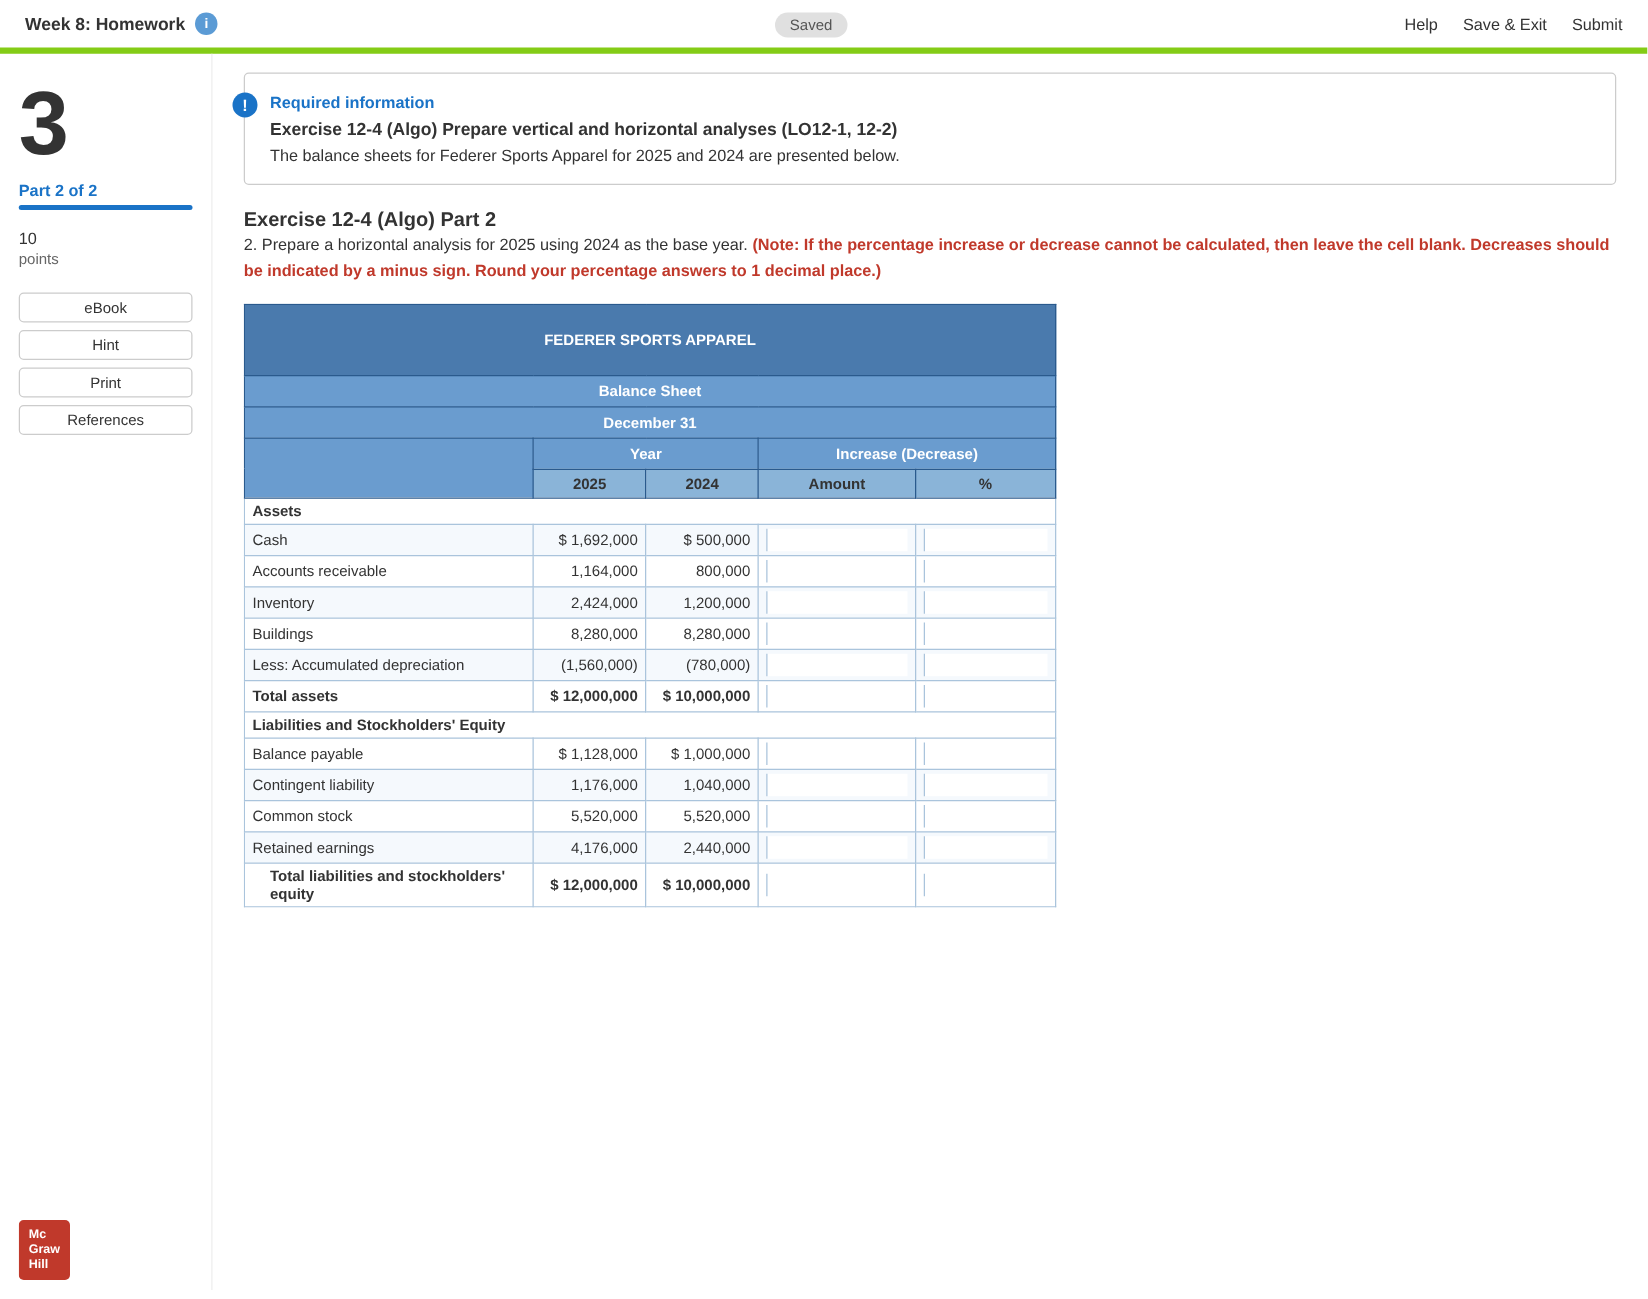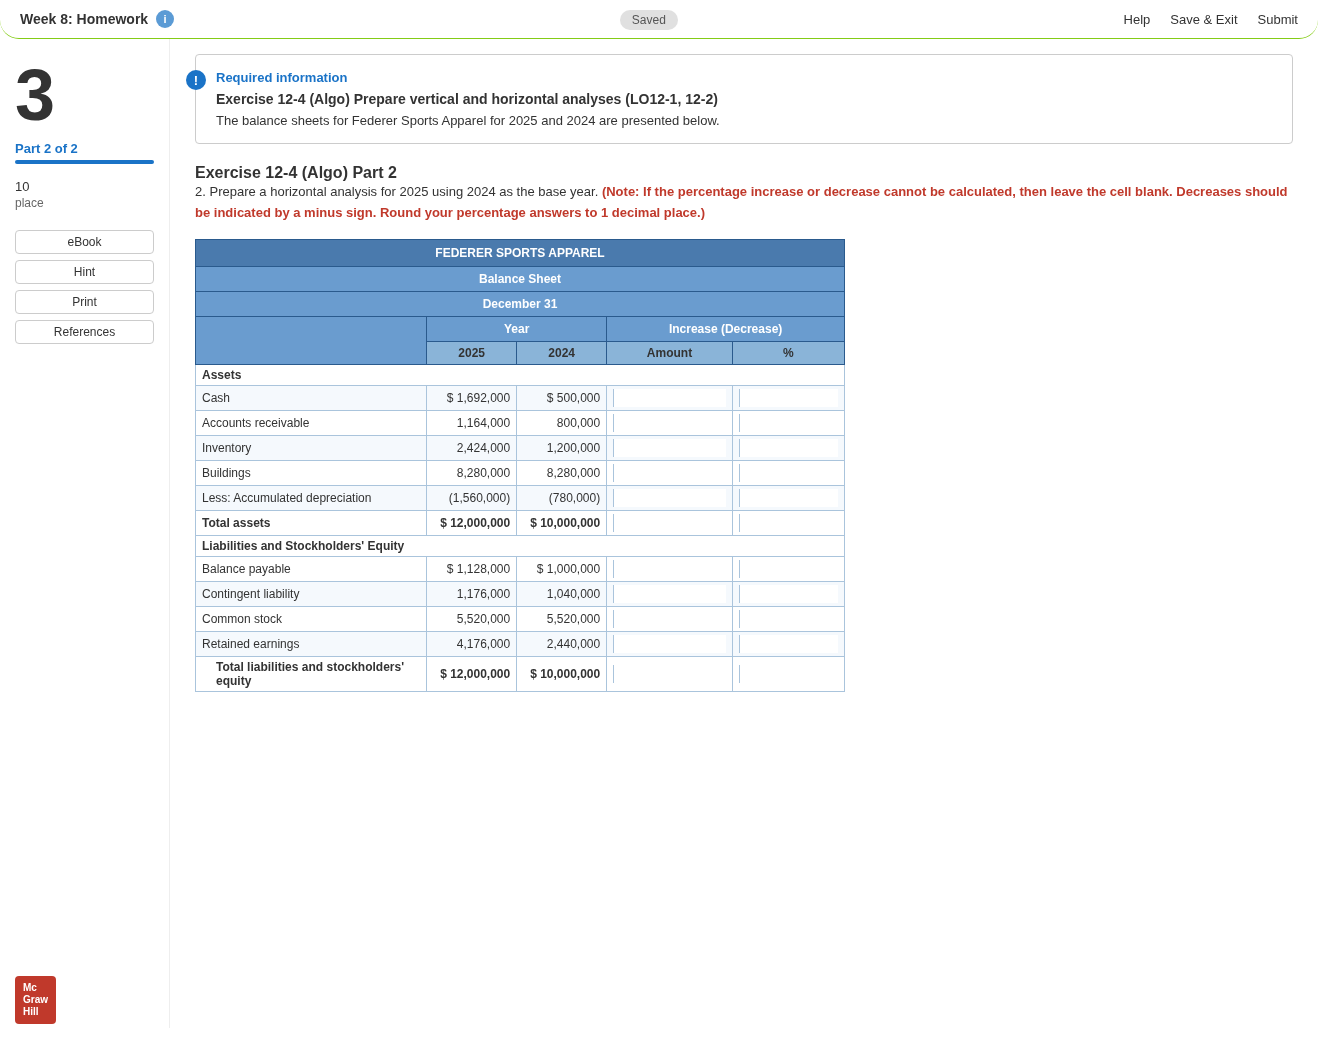--- a/index.html
+++ b/index.html
@@ -4,23 +4,22 @@
   <style>
     * { box-sizing: border-box; margin: 0; padding: 0; }
     body { font-family: Arial, sans-serif; font-size: 13px; background: #fff; color: #333; }
 
     
     .header {
       display: flex;
       align-items: center;
       justify-content: space-between;
       padding: 10px 20px;
-      border-bottom: 1px solid #84cc16;
+      border-bottom: 5px solid #84cc16;
       background: #fff;
-      border-radius: 19px;
     }
     .header-left { display: flex; align-items: center; gap: 8px; }
     .header-title { font-size: 14px; font-weight: bold; color: #333; }
     .info-icon {
       width: 18px; height: 18px; border-radius: 50%;
       background: #5b9bd5; color: #fff; font-size: 11px;
       display: inline-flex; align-items: center; justify-content: center; font-weight: bold;
     }
     .saved-badge {
       background: #e0e0e0; border-radius: 12px; padding: 3px 12px;
@@ -105,21 +104,21 @@
     
     .table-wrapper { overflow-x: auto; }
     table {
       border-collapse: collapse;
       width: 650px;
       font-size: 12px;
     }
     .table-header-main {
       background: #4a7aad; color: #fff;
       font-weight: bold;
-      padding: 6px; border: 1px solid #2a5a8d;
+      padding: 21px; border: 1px solid #2a5a8d;
     }
     .table-header-sub {
       background: #6a9ccf; color: #fff;
       text-align: center;
       padding: 5px; border: 1px solid #2a5a8d;
     }
     .table-header-col {
       background: #6a9ccf; color: #fff;
       text-align: center; font-weight: bold;
       padding: 5px 4px; border: 1px solid #2a5a8d;
@@ -173,21 +172,21 @@
   </div>
 </div>
 
 <div class="main-layout">
 
   <div class="sidebar">
     <div class="question-number">3</div>
     <div class="part-label">Part 2 of 2</div>
     <div class="part-progress"></div>
     <div class="points-label">10</div>
-    <div class="points-sub">place</div>
+    <div class="points-sub">points</div>
     <div class="sidebar-links">
       <button class="sidebar-link">eBook</button>
       <button class="sidebar-link">Hint</button>
       <button class="sidebar-link">Print</button>
       <button class="sidebar-link">References</button>
     </div>
   </div>
 
   <div class="content">
 

